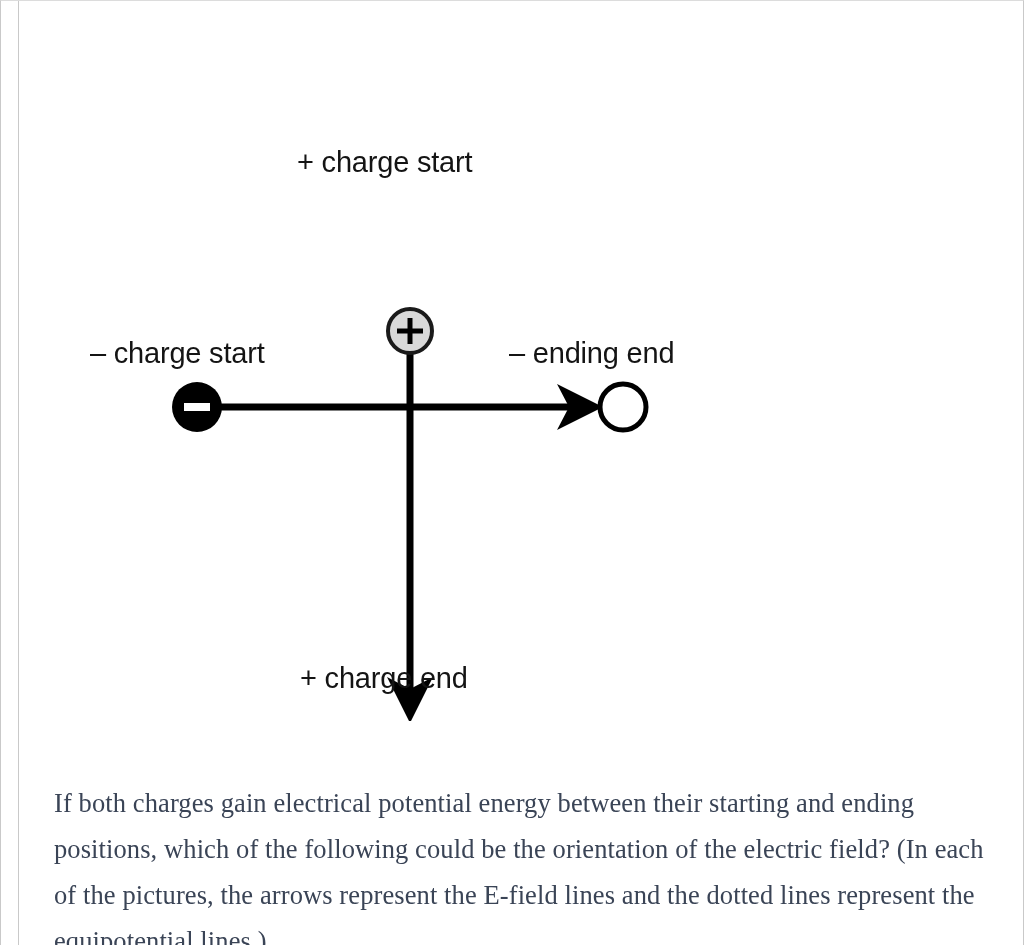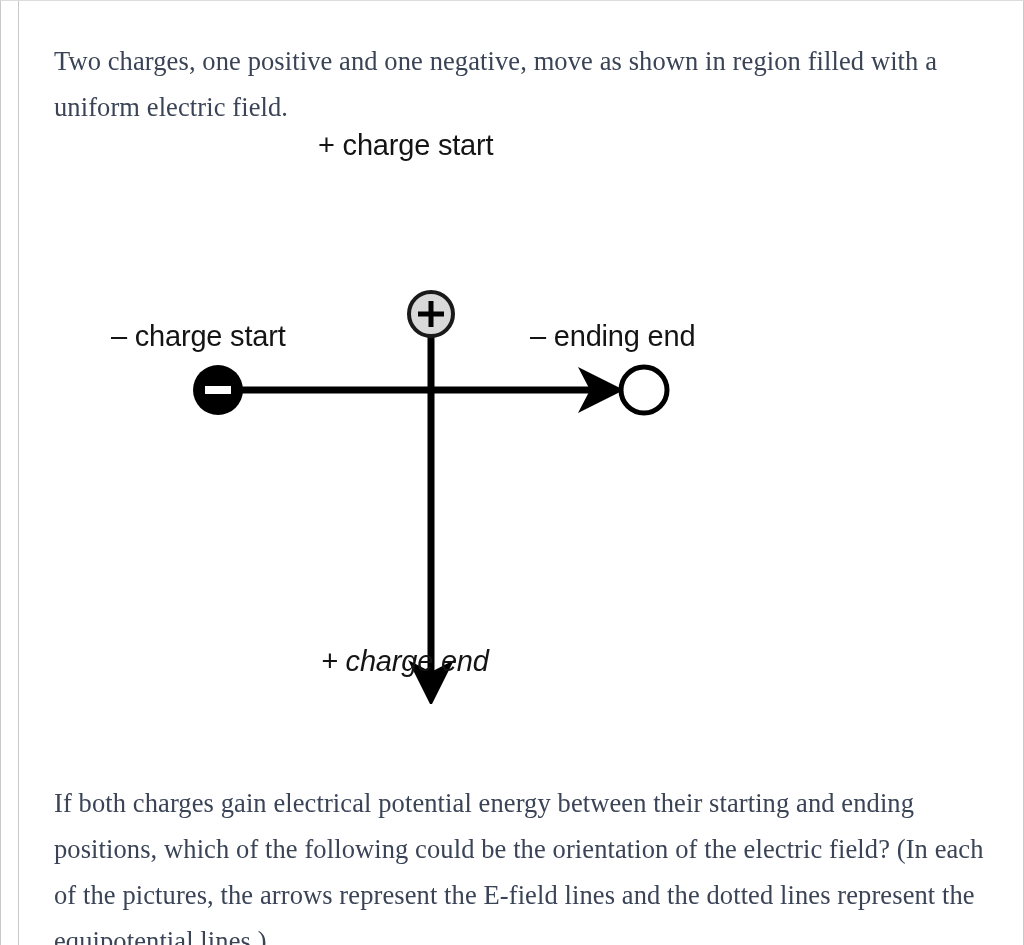--- a/index.html
+++ b/index.html
@@ -48,49 +48,47 @@
     color: #3a4456;
     letter-spacing: 0.1px;
   }
   #intro-text { top: 10px; }
   #question-text { top: 752px; }
 
   
   #charge-diagram {
     position: absolute;
     left: 0;
-    top: 103px;
+    top: 120px;
     width: 932px;
     height: 600px;
-    margin-left: 21px;
   }
   #charge-diagram svg {
     display: block;
   }
   .diagram-label {
     position: absolute;
     font-family: "Liberation Sans", sans-serif;
     font-size: 29px;
     color: #141414;
     white-space: nowrap;
     letter-spacing: -0.2px;
   }
   #label-pos-start { left: 296px; top: 25px; }
   #label-neg-start { left: 89px;  top: 216px; }
   #label-neg-end   { left: 508px; top: 216px; }
-  #label-pos-end   { left: 299px; top: 541px; font-style: italic; }
+  #label-pos-end   { left: 299px; top: 541px; }
 </style>
 </head>
 <body>
 
 <div id="question-card">
 
   <div id="inner-rule"></div>
 
-  <p class="prose" id="intro-text">Two charges, one positive and one negative, move as shown in region filled with a uniform electric field.</p>
 
   <div id="charge-diagram">
 
     <svg width="1024" height="600" viewBox="0 0 1024 600">
 
       <line x1="409" y1="232" x2="409" y2="575" stroke="#000000" stroke-width="7"></line>
       <polygon points="409,602 386,556 409,568 432,556" fill="#000000"></polygon>
 
       <line x1="196" y1="286" x2="588" y2="286" stroke="#000000" stroke-width="7"></line>
       <polygon points="602,286 556,263 568,286 556,309" fill="#000000"></polygon>

